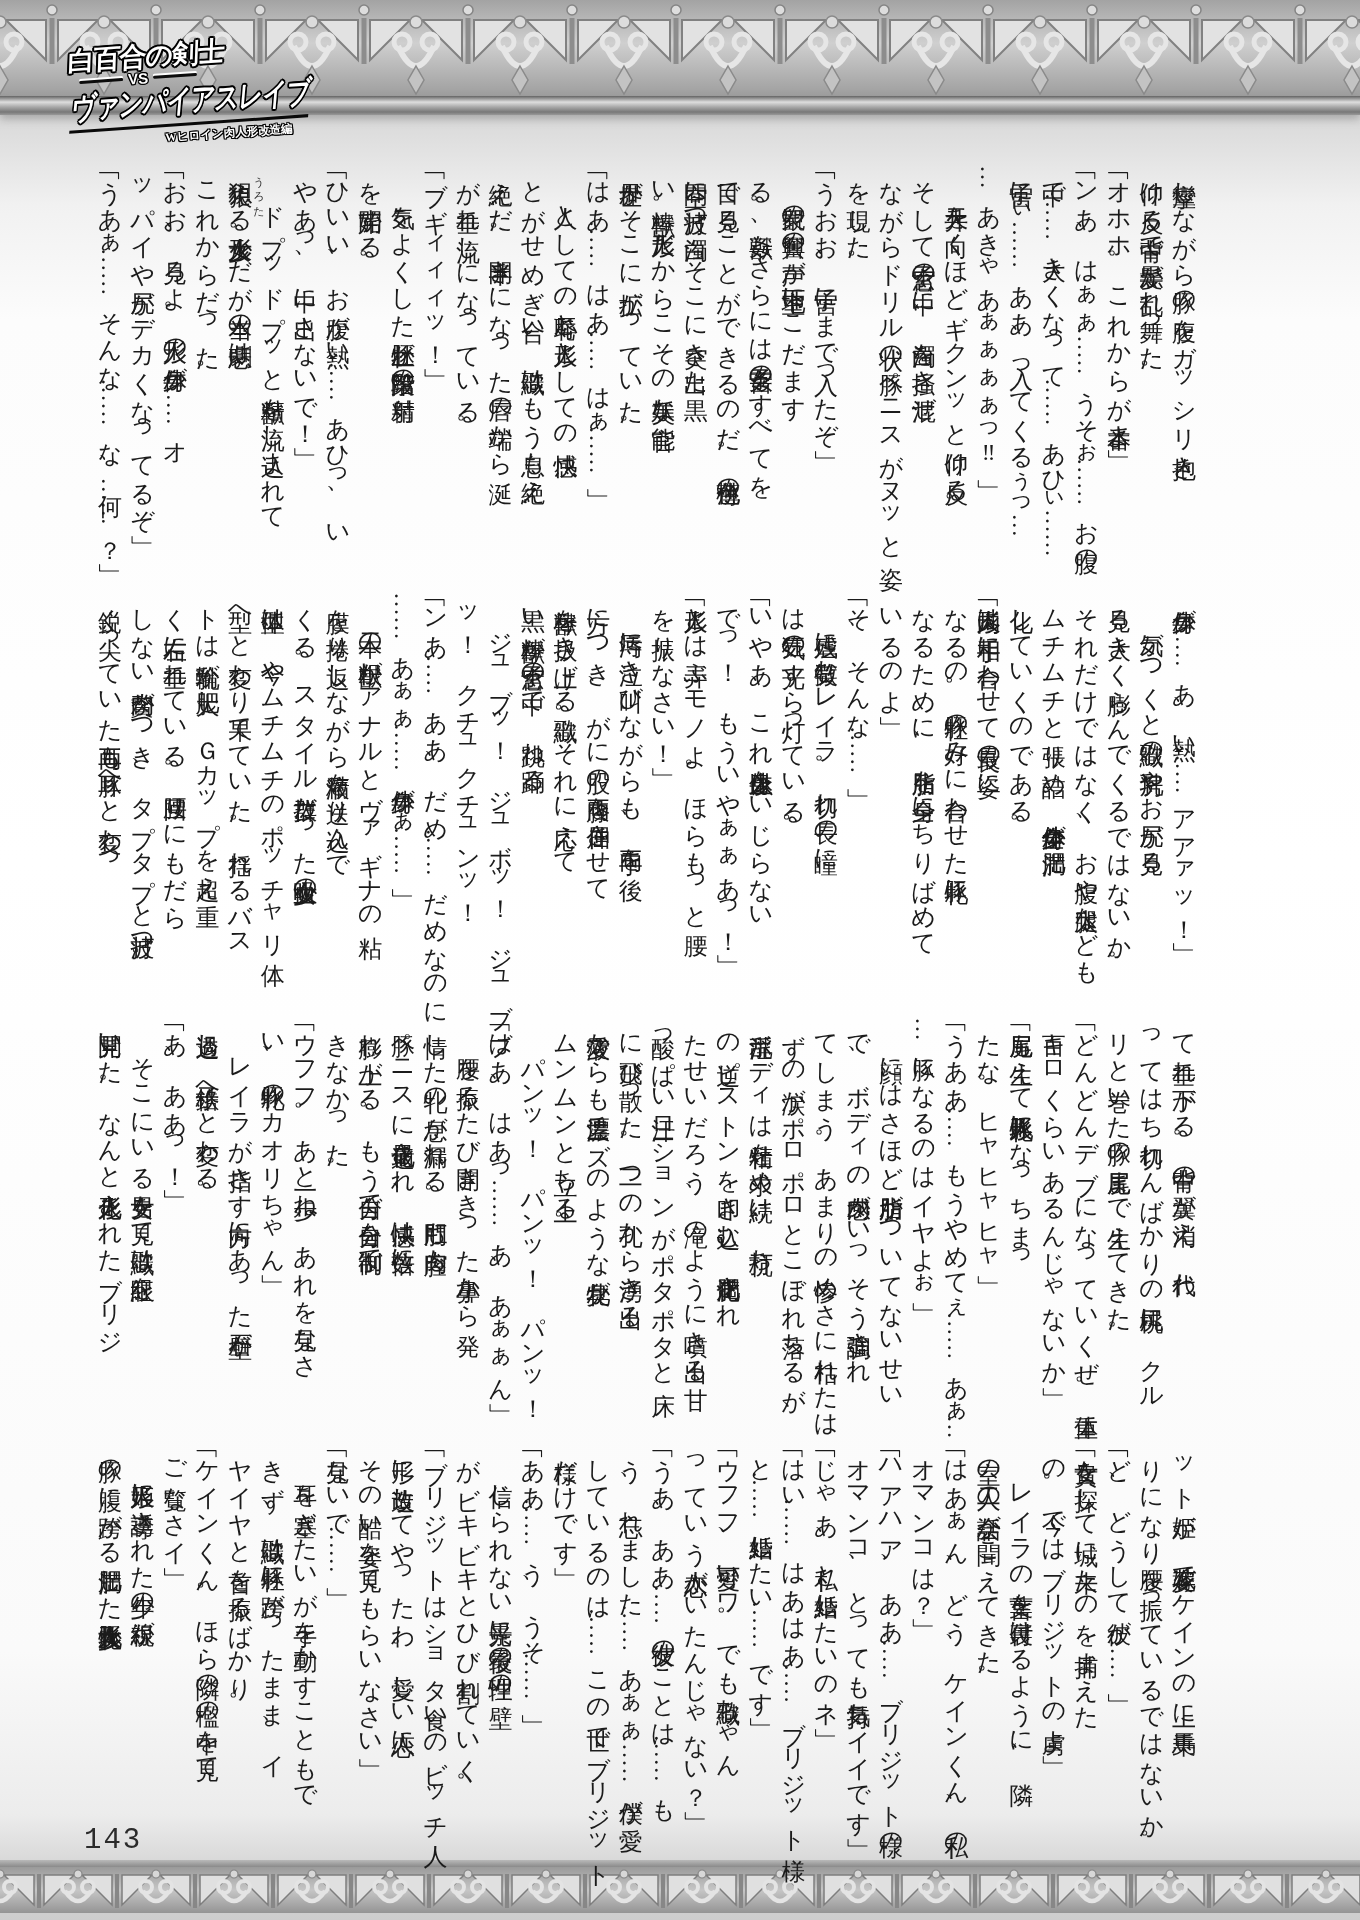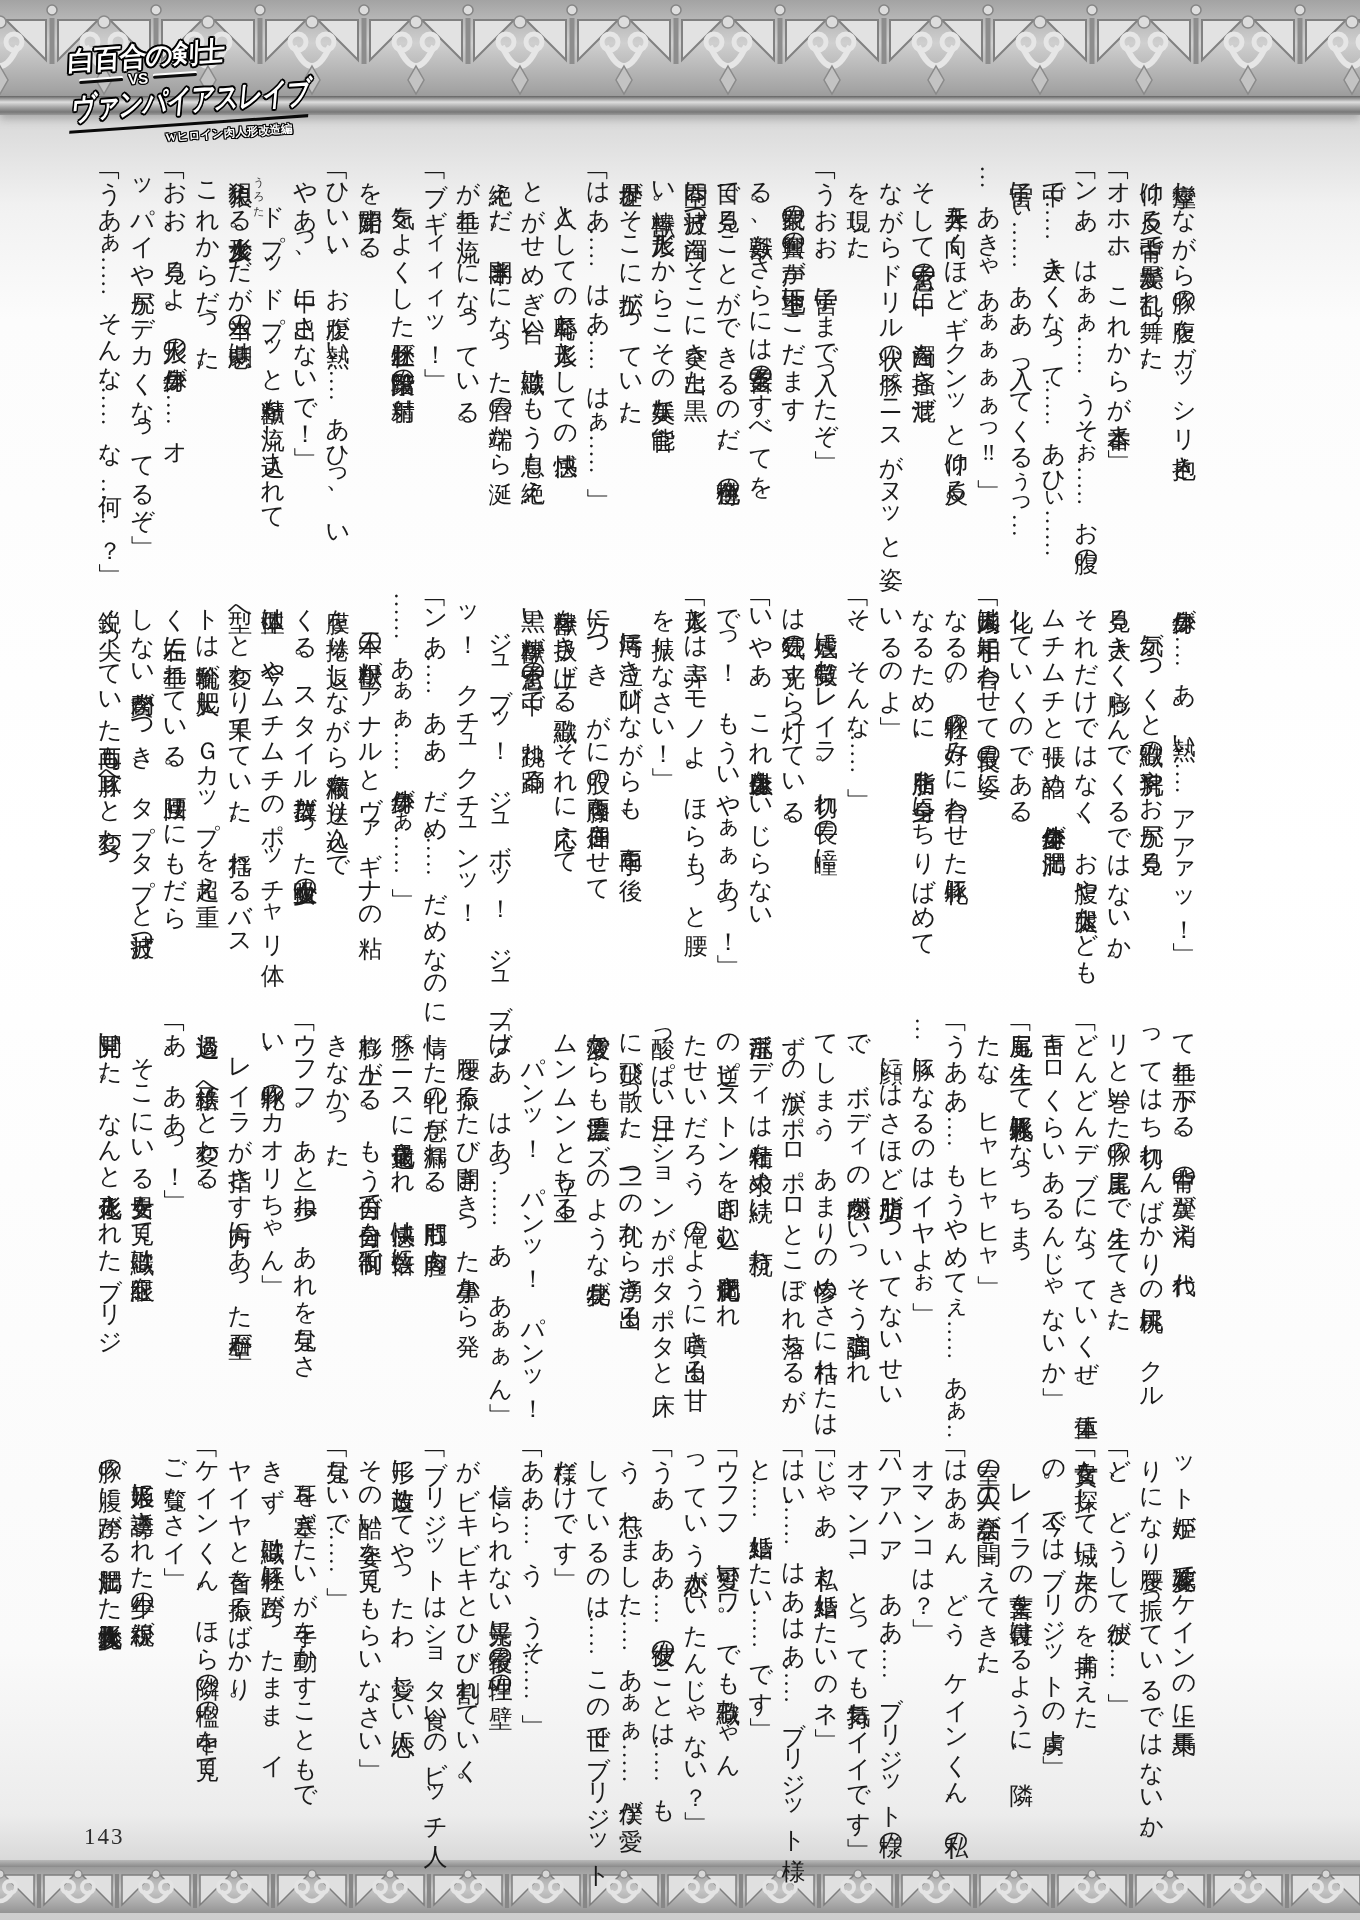--- a/index.html
+++ b/index.html
@@ -70,22 +70,22 @@
 
   
   .furigana {
     position:absolute; left:251px; top:169px; z-index:3;
     writing-mode:vertical-rl; font-size:11px; letter-spacing:2px; color:#2d2d2d;
   }
 
   
   .page-number {
     position:absolute; left:84px; top:1824px;
-    font-family:Liberation Serif, serif;
-    font-size:23px; letter-spacing:2px; color:#2b2b2b;
+    font-family:Liberation Mono, monospace;
+    font-size:29px; letter-spacing:2px; color:#2b2b2b;
   }
 </style>
 </head>
 <body>
 
 <div class="frieze" id="frieze-top">
   <svg width="1360" height="96" xmlns="http://www.w3.org/2000/svg">
     <defs>
       <linearGradient id="gTop" x1="0" y1="0" x2="0" y2="1">
         <stop offset="0" stop-color="#a3a3a3"></stop>

